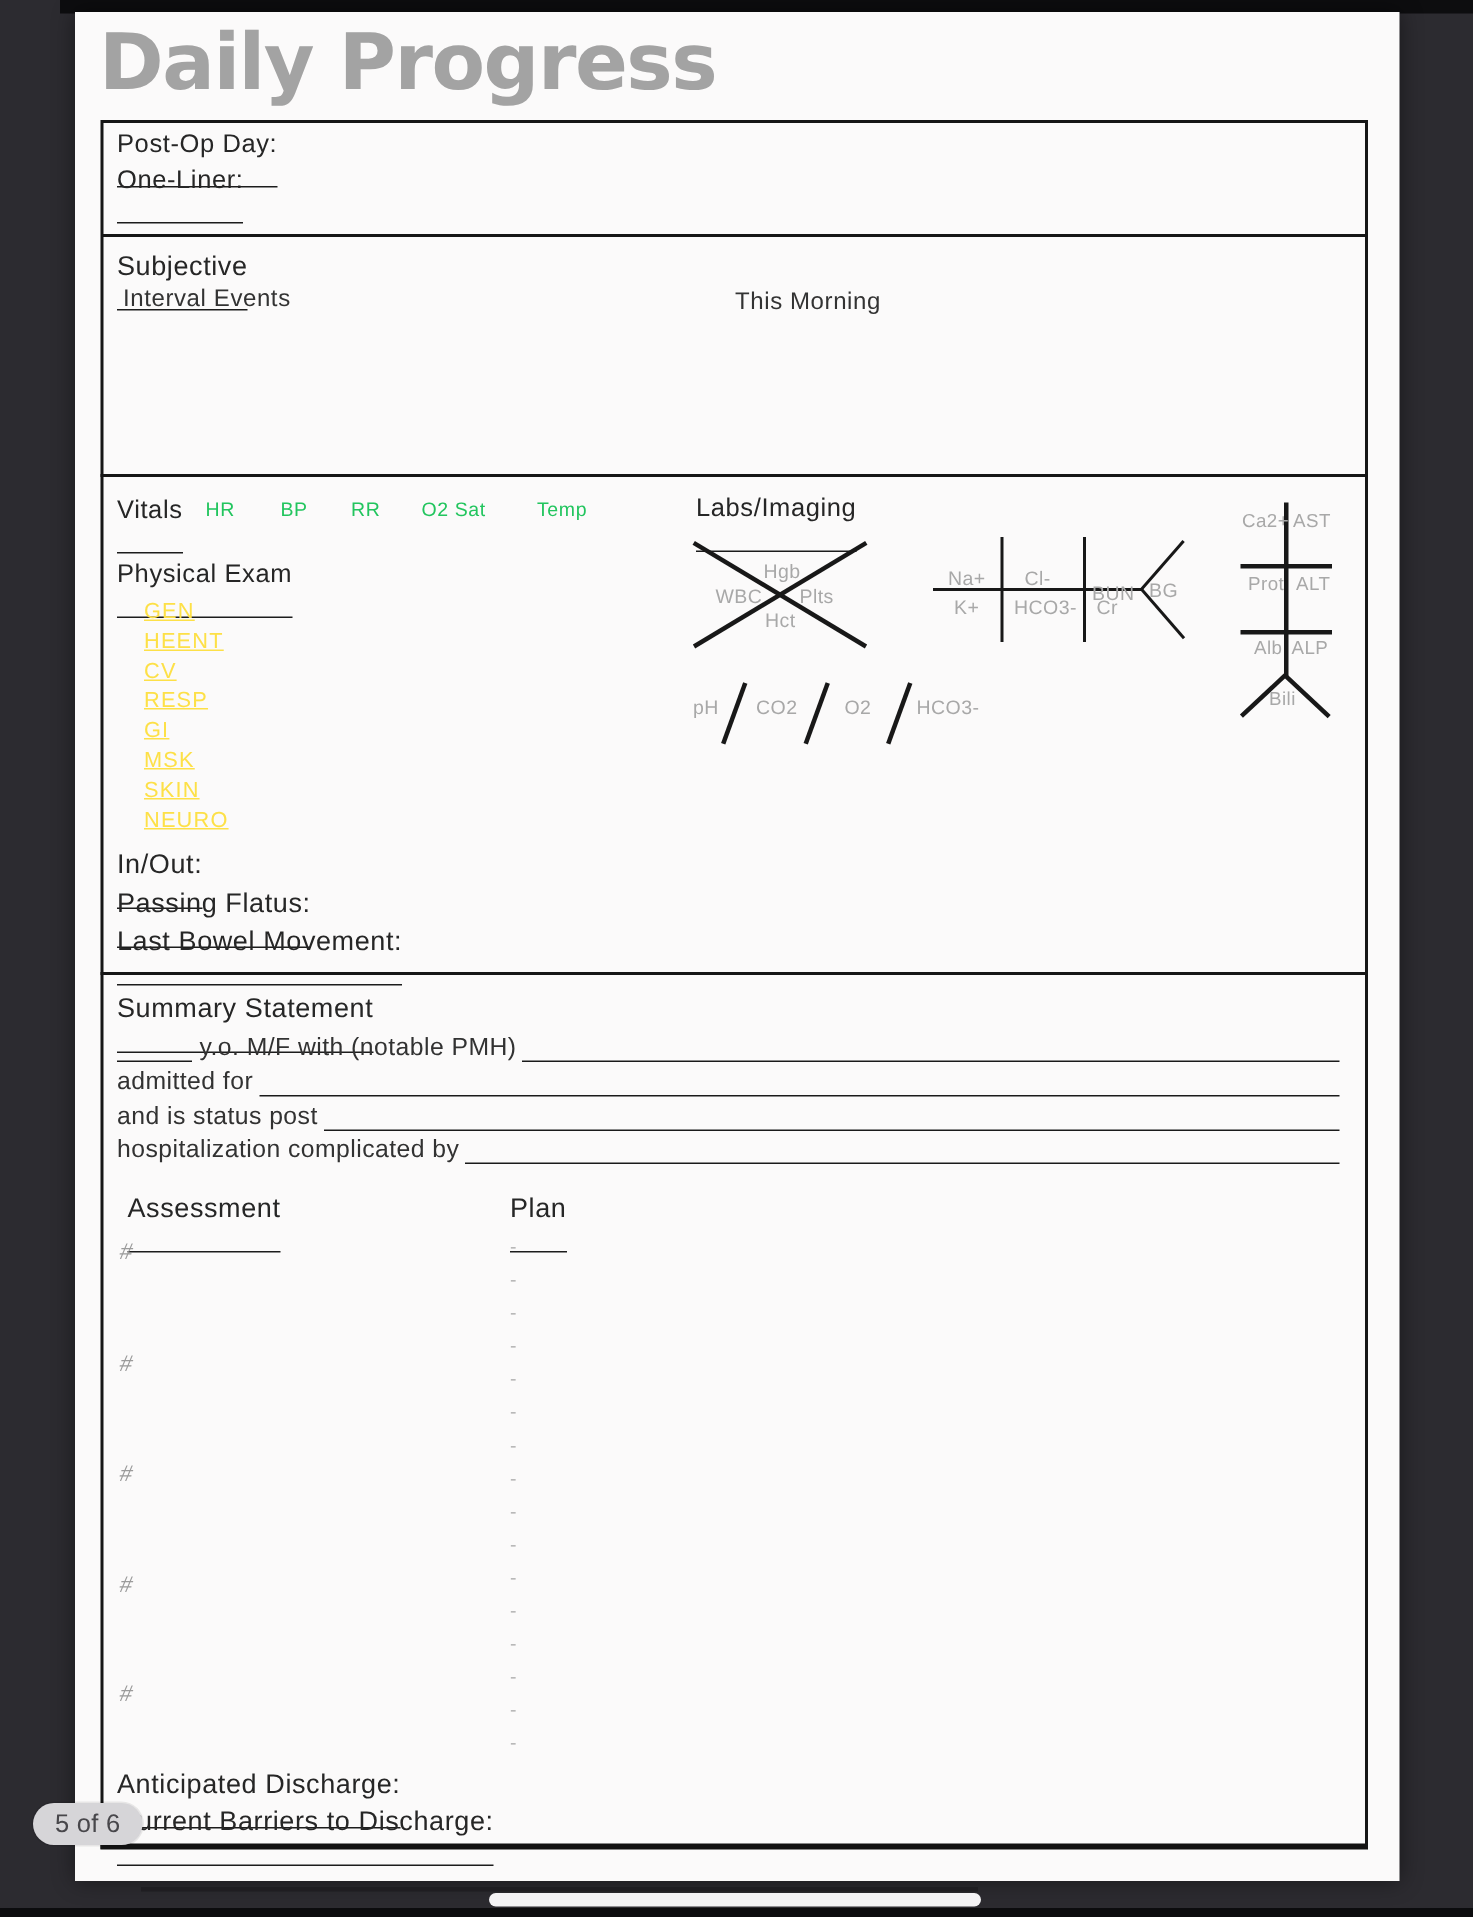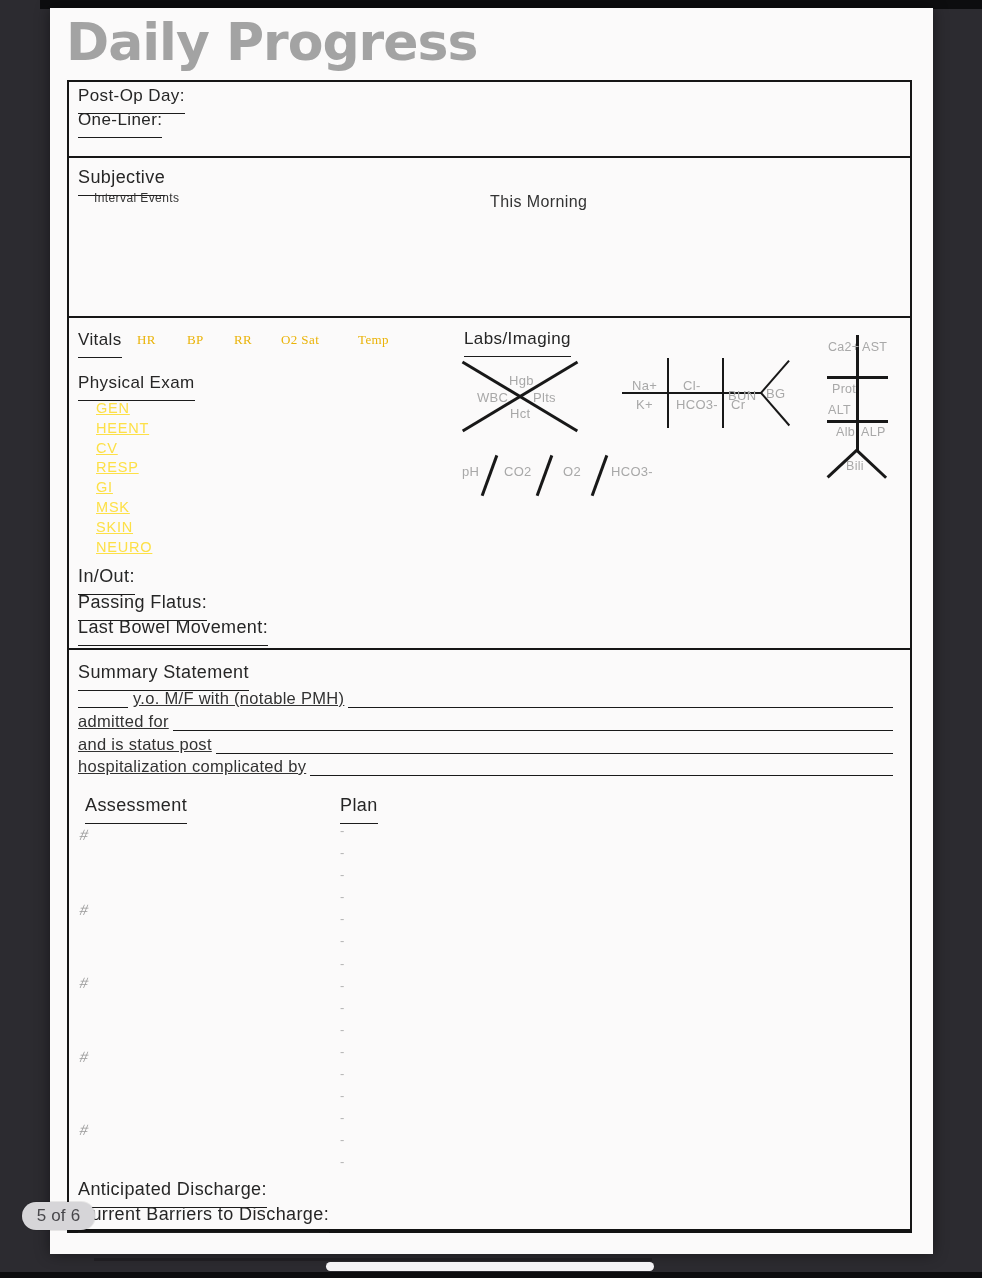--- a/index.html
+++ b/index.html
@@ -28,41 +28,41 @@
   }
 
   .box { position:absolute; left:67px; width:845px; border:2.5px solid #161616; background:transparent; }
   .box1 { top:80px;  height:78px; }
   .box2 { top:158px; height:160px; border-top:none; }
   .box3 { top:318px; height:332px; border-top:none; }
   .box4 { top:650px; height:583px; border-top:none; border-bottom:4px solid #121212; }
 
   .lbl {
     display:inline-block; color:#262626;
-    border-bottom:1.6px solid #1c1c1c; padding-bottom:7px;
+    border-bottom:1.6px solid #1c1c1c; padding-bottom:18px;
     letter-spacing:.4px; white-space:nowrap;
   }
   .h17 { font-size:17px; }
   .h18 { font-size:18px; }
   .plain { color:#333; letter-spacing:.4px; white-space:nowrap; }
-  .muted { color:#eab308; letter-spacing:.4px; white-space:nowrap;font-family:Liberation Serif, serif; }
+  .muted { color:#22c55e; letter-spacing:.4px; white-space:nowrap; }
 
   .pe-items { left:96px; top:399px; font-size:14.5px; color:#fde047; letter-spacing:.8px;text-decoration:underline; }
   .pe-items div { height:19.8px; line-height:19.8px; }
 
   .fb-line { position:absolute; background:#181818; }
 
   .lab-lbl { position:absolute; font-size:13px; color:#a8a8a8; letter-spacing:.3px; white-space:nowrap; }
   .lab-sm  { font-size:12.5px; }
 
   .sum-line { position:absolute; left:78px; width:815px; display:flex; align-items:flex-end;
               font-size:16.5px; color:#323232; letter-spacing:.3px; height:22px; }
   .sum-line .fill { flex:1 1 auto; border-bottom:1.6px solid #1a1a1a; height:20px; }
   .sum-line .blank { width:50px; border-bottom:1.6px solid #1a1a1a; height:20px; margin-right:5px; }
-  .sum-line .txt { white-space:nowrap; padding-right:4px;text-decoration:underline; }
+  .sum-line .txt { white-space:nowrap; padding-right:4px; }
 
   .hash { position:absolute; left:80px; font-size:15px; color:#9b9b9b; transform:skewX(-12deg); }
   .plan-dashes { left:340px; top:820px; width:14px; }
   .plan-dashes i { display:block; height:22.1px; line-height:22.1px; font-style:normal;
                    color:#b4b4b4; font-size:13px; }
 
   .badge {
     left:22px; top:1202px; width:73px; height:28px; border-radius:14px;
     background:#d6d5d8; color:#48474b; font-size:17px;
     display:flex; align-items:center; justify-content:center;
@@ -86,21 +86,21 @@
   <span class="lbl h17">Post-Op Day:</span>
 </div>
 <div class="abs" style="left:78px; top:110px;">
   <span class="lbl h17">One-Liner:</span>
 </div>
 
 <div class="box box2"></div>
 <div class="abs" style="left:78px; top:167px;">
   <span class="lbl h18">Subjective</span>
 </div>
-<div class="abs plain" style="left:94px; top:191px; font-size:12px;">Interval Events</div>
+<div class="abs plain" style="left:82px; top:191px; font-size:16px;">Interval Events</div>
 <div class="abs plain" style="left:490px; top:193px; font-size:16px;">This Morning</div>
 
 <div class="box box3"></div>
 <div class="abs" style="left:78px; top:330px;">
   <span class="lbl h17">Vitals</span>
 </div>
 <div class="abs muted" style="left:137px; top:332px; font-size:13px;">HR</div>
 <div class="abs muted" style="left:187px; top:332px; font-size:13px;">BP</div>
 <div class="abs muted" style="left:234px; top:332px; font-size:13px;">RR</div>
 <div class="abs muted" style="left:281px; top:332px; font-size:13px;">O2 Sat</div>
@@ -150,21 +150,21 @@
 
 <div>
   <div class="fb-line" style="left:856px; top:335px; width:2.6px; height:116px;"></div>
   <div class="fb-line" style="left:827px; top:376px; width:61px; height:2.6px;"></div>
   <div class="fb-line" style="left:827px; top:420px; width:61px; height:2.6px;"></div>
   <div class="fb-line" style="left:857px; top:449px; width:40px; height:2.6px; transform-origin:left center; transform:rotate(137deg);"></div>
   <div class="fb-line" style="left:857px; top:449px; width:40px; height:2.6px; transform-origin:left center; transform:rotate(43deg);"></div>
   <span class="lab-lbl lab-sm" style="left:828px; top:340px;">Ca2+</span>
   <span class="lab-lbl lab-sm" style="left:862px; top:340px;">AST</span>
   <span class="lab-lbl lab-sm" style="left:832px; top:382px;">Prot</span>
-  <span class="lab-lbl lab-sm" style="left:828px; top:382px;margin-top:21px;">ALT</span>
+  <span class="lab-lbl lab-sm" style="left:864px; top:382px;">ALT</span>
   <span class="lab-lbl lab-sm" style="left:836px; top:425px;">Alb</span>
   <span class="lab-lbl lab-sm" style="left:861px; top:425px;">ALP</span>
   <span class="lab-lbl lab-sm" style="left:846px; top:459px;">Bili</span>
 </div>
 
 <div>
   <span class="lab-lbl" style="left:462px; top:464px;">pH</span>
   <span class="lab-lbl" style="left:504px; top:464px;">CO2</span>
   <span class="lab-lbl" style="left:563px; top:464px;">O2</span>
   <span class="lab-lbl" style="left:611px; top:464px;">HCO3-</span>

